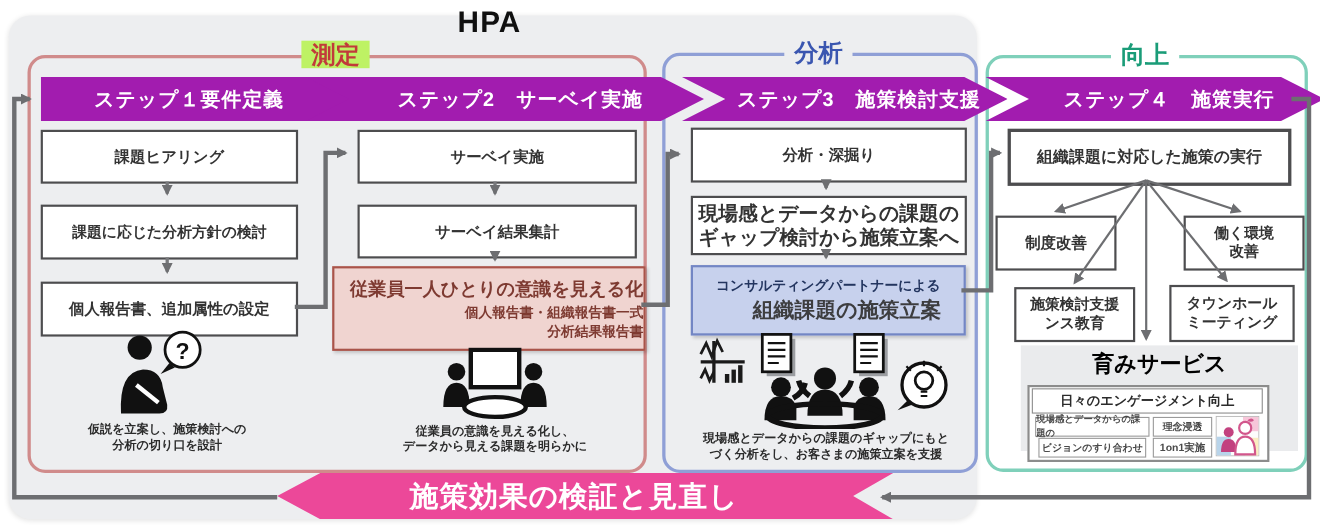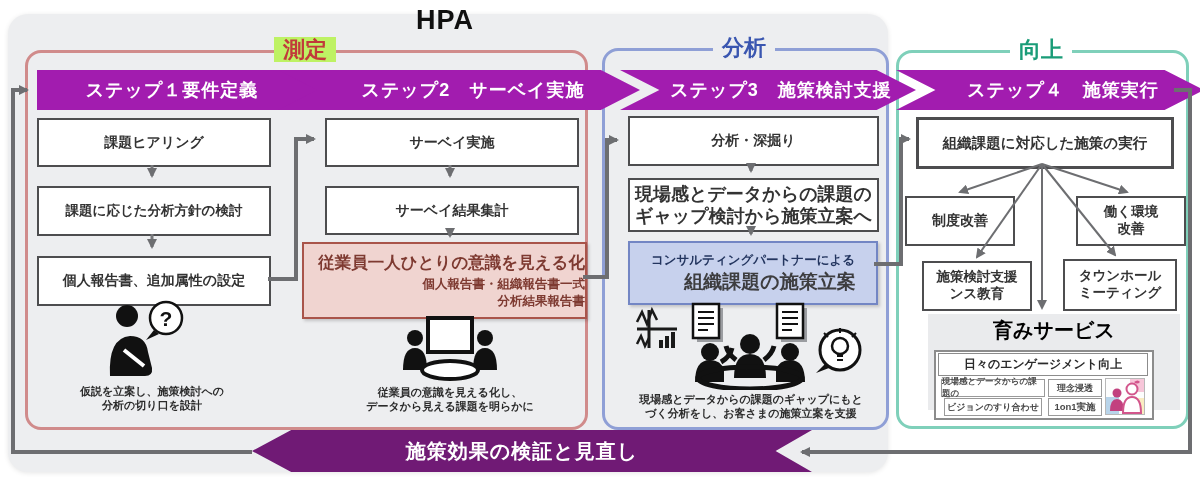--- a/index.html
+++ b/index.html
@@ -27,22 +27,22 @@
   #banner2{left:278px;width:334px;clip-path:polygon(0 0,89.2% 0,100% 50%,89.2% 100%,0 100%,10.8% 50%);padding-left:28px;}
   #banner3{left:620px;width:270px;clip-path:polygon(0 0,86.7% 0,100% 50%,86.7% 100%,0 100%,13.3% 50%);padding-left:26px;}
   #banner4{left:896px;width:282px;clip-path:polygon(0 0,87.2% 0,100% 50%,87.2% 100%,0 100%,12.8% 50%);padding-left:26px;}
   .wbox{background:#fff;border:2px solid #4d4d4f;display:flex;flex-direction:column;align-items:center;
         justify-content:center;text-align:center;font-weight:bold;color:#333;font-size:14px;line-height:1.25;}
   .pinkbox{background:#f0d4d0;border:2px solid #a9544a;color:#7e3a31;display:flex;flex-direction:column;
         align-items:flex-end;justify-content:center;text-align:center;font-weight:bold;box-shadow:2px 2px 3px rgba(0,0,0,.18);}
   .bluebox{background:#c7d1ed;border:2px solid #7386c4;display:flex;flex-direction:column;
         align-items:center;justify-content:center;text-align:center;font-weight:bold;box-shadow:2px 2px 3px rgba(0,0,0,.18);}
   .cap{font-size:11px;font-weight:bold;color:#2b2b2b;text-align:center;line-height:1.3;}
-  #fb-banner{left:252px;top:430px;width:540px;height:42px;background:#701a75;color:#fff;font-weight:bold;
-        font-size:20px;display:flex;align-items:center;justify-content:center;letter-spacing:1px;
+  #fb-banner{left:252px;top:430px;width:540px;height:42px;background:#ec4899;color:#fff;font-weight:bold;
+        font-size:26px;display:flex;align-items:center;justify-content:center;letter-spacing:1px;
         clip-path:polygon(0 50%,7% 0,100% 0,93.5% 50%,100% 100%,7% 100%);padding-right:20px;}
   #svc-bg{left:928px;top:314px;width:252px;height:96px;background:#eaebed;}
   #svc-title{left:928px;top:317px;width:252px;text-align:center;font-size:20px;font-weight:bold;color:#000;}
   #svc-box{left:934px;top:350px;width:216px;height:66px;background:#fff;border:2px solid #8c8c8c;}
   #svc-header{left:938px;top:353px;width:208px;height:21px;border:1px solid #8c8c8c;background:#fff;
         display:flex;align-items:center;justify-content:center;font-size:12px;font-weight:bold;color:#2b2b2b;}
   .svc-item{border:1px solid #9a9a9a;background:#fff;display:flex;align-items:center;justify-content:center;
         font-weight:bold;color:#4a4a4a;}
   svg.lines{left:0;top:0;width:1200px;height:480px;pointer-events:none;}
 </style>

